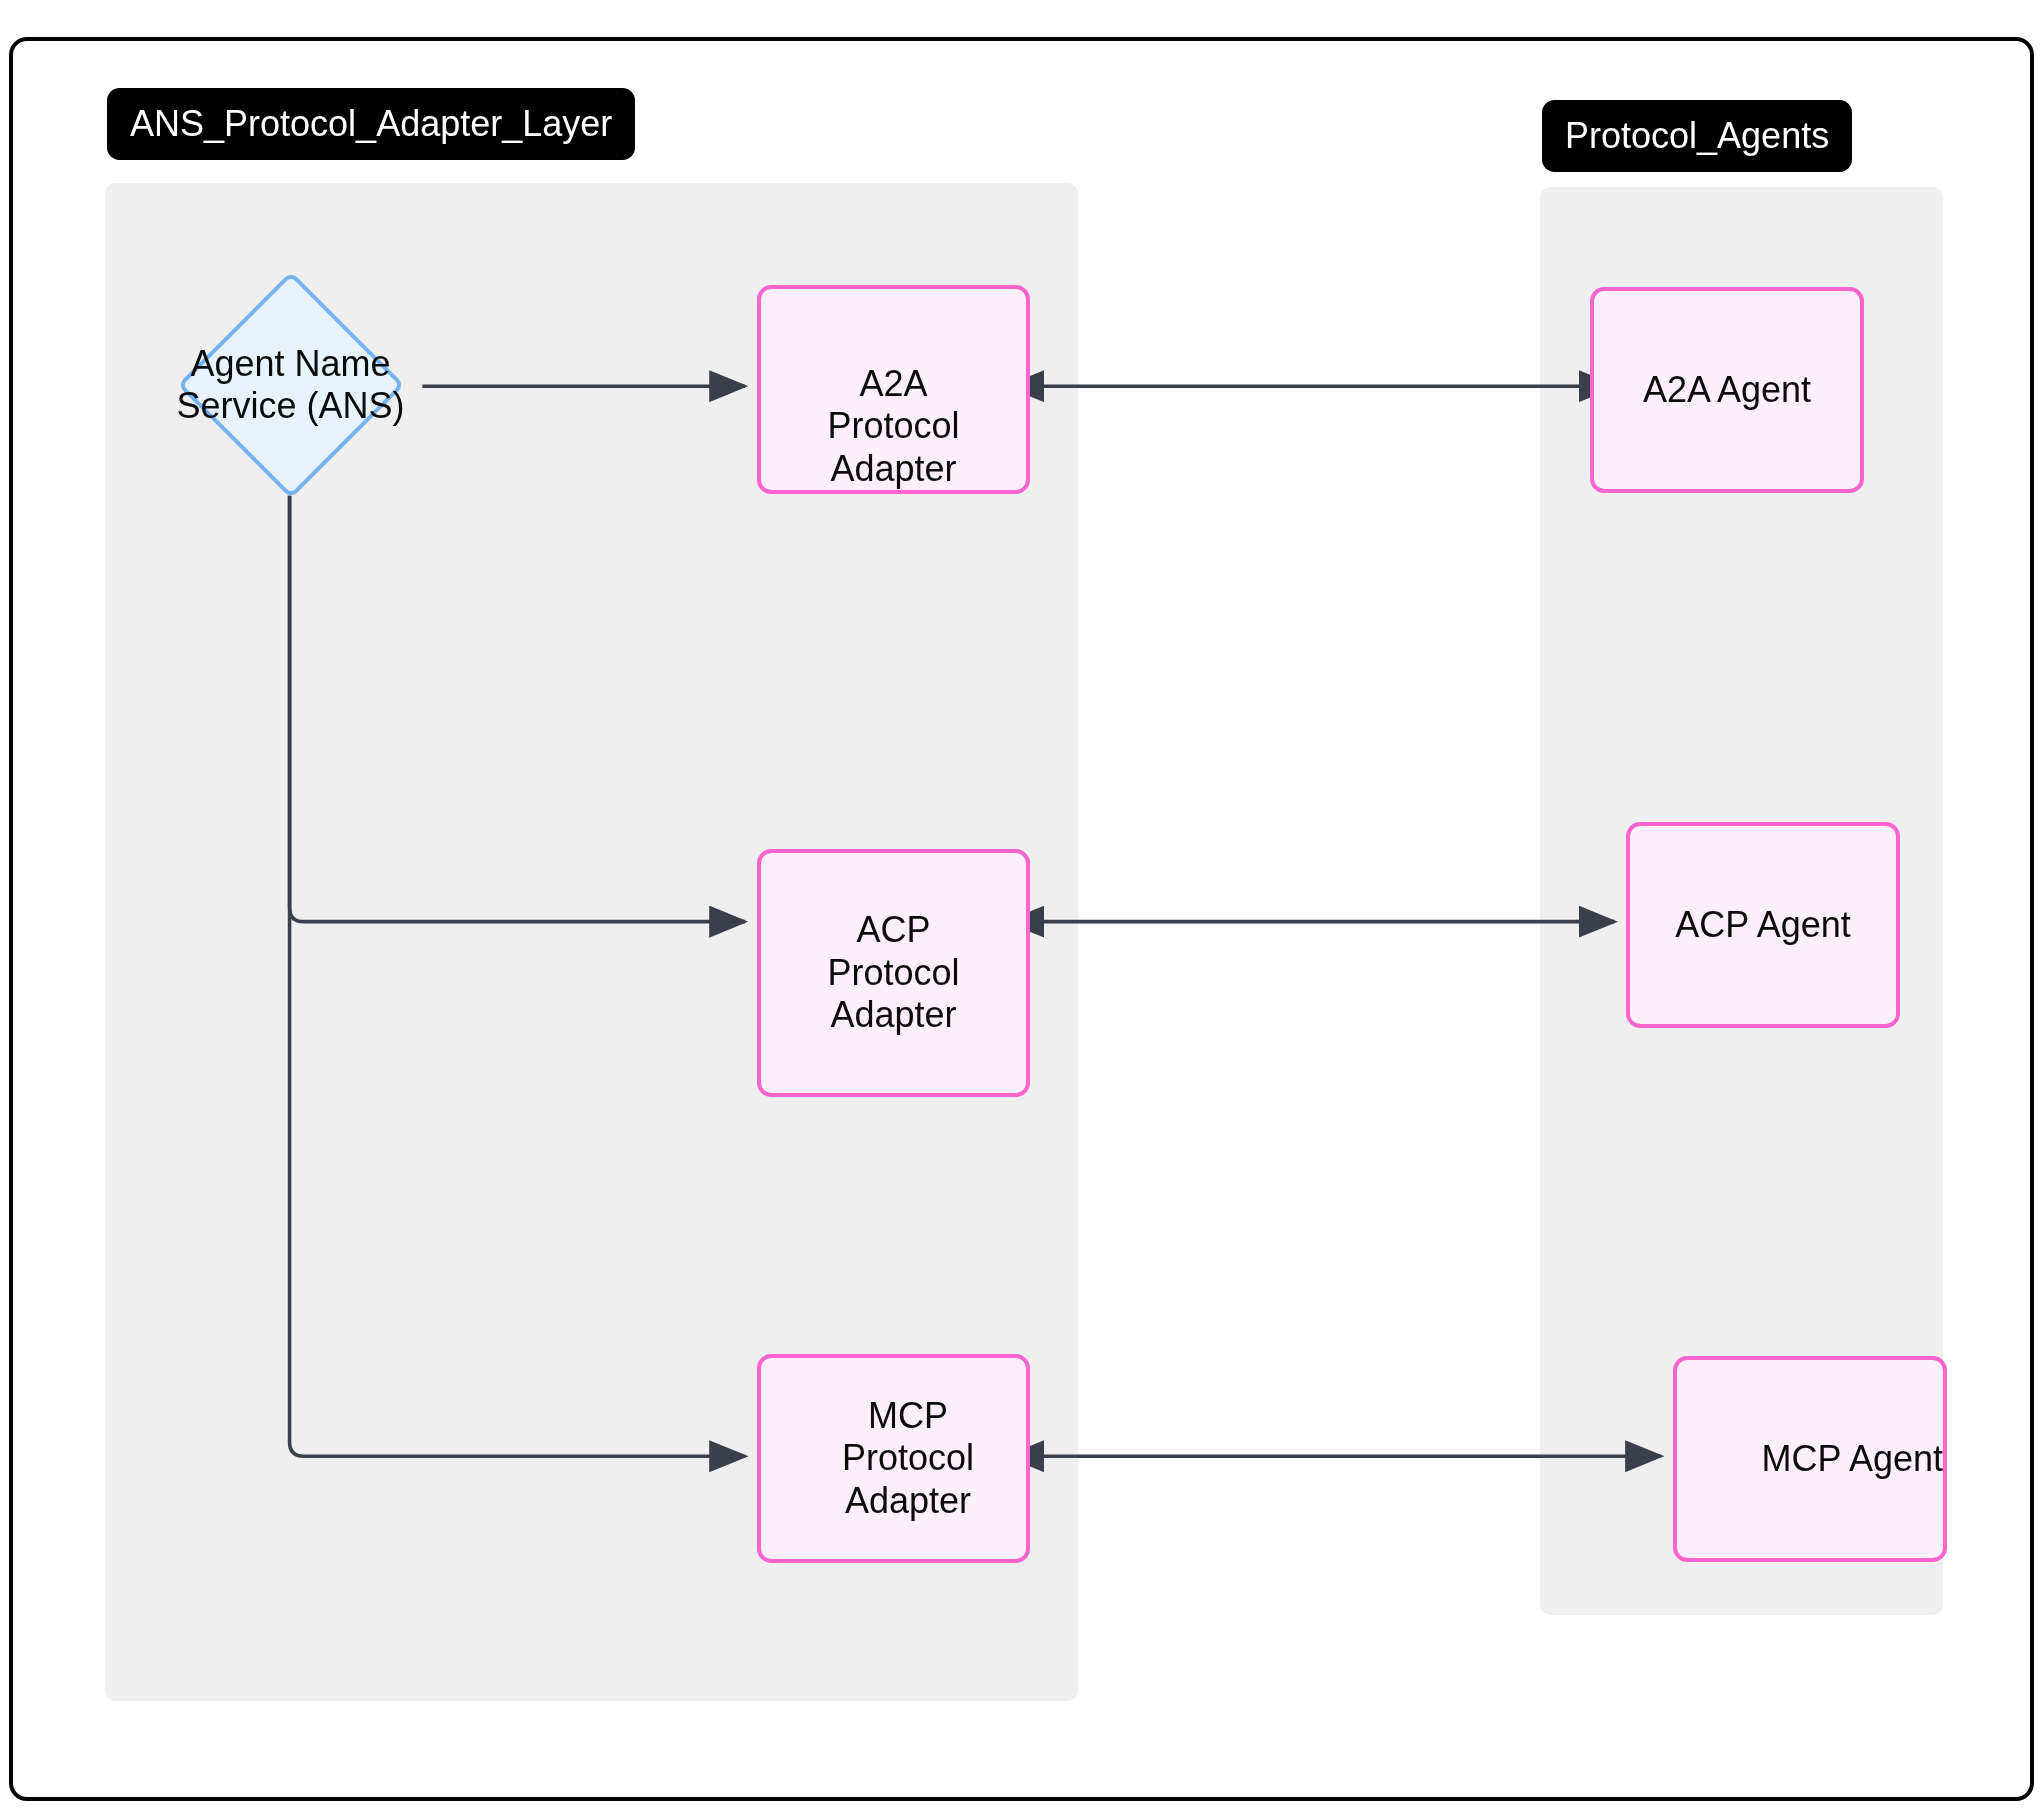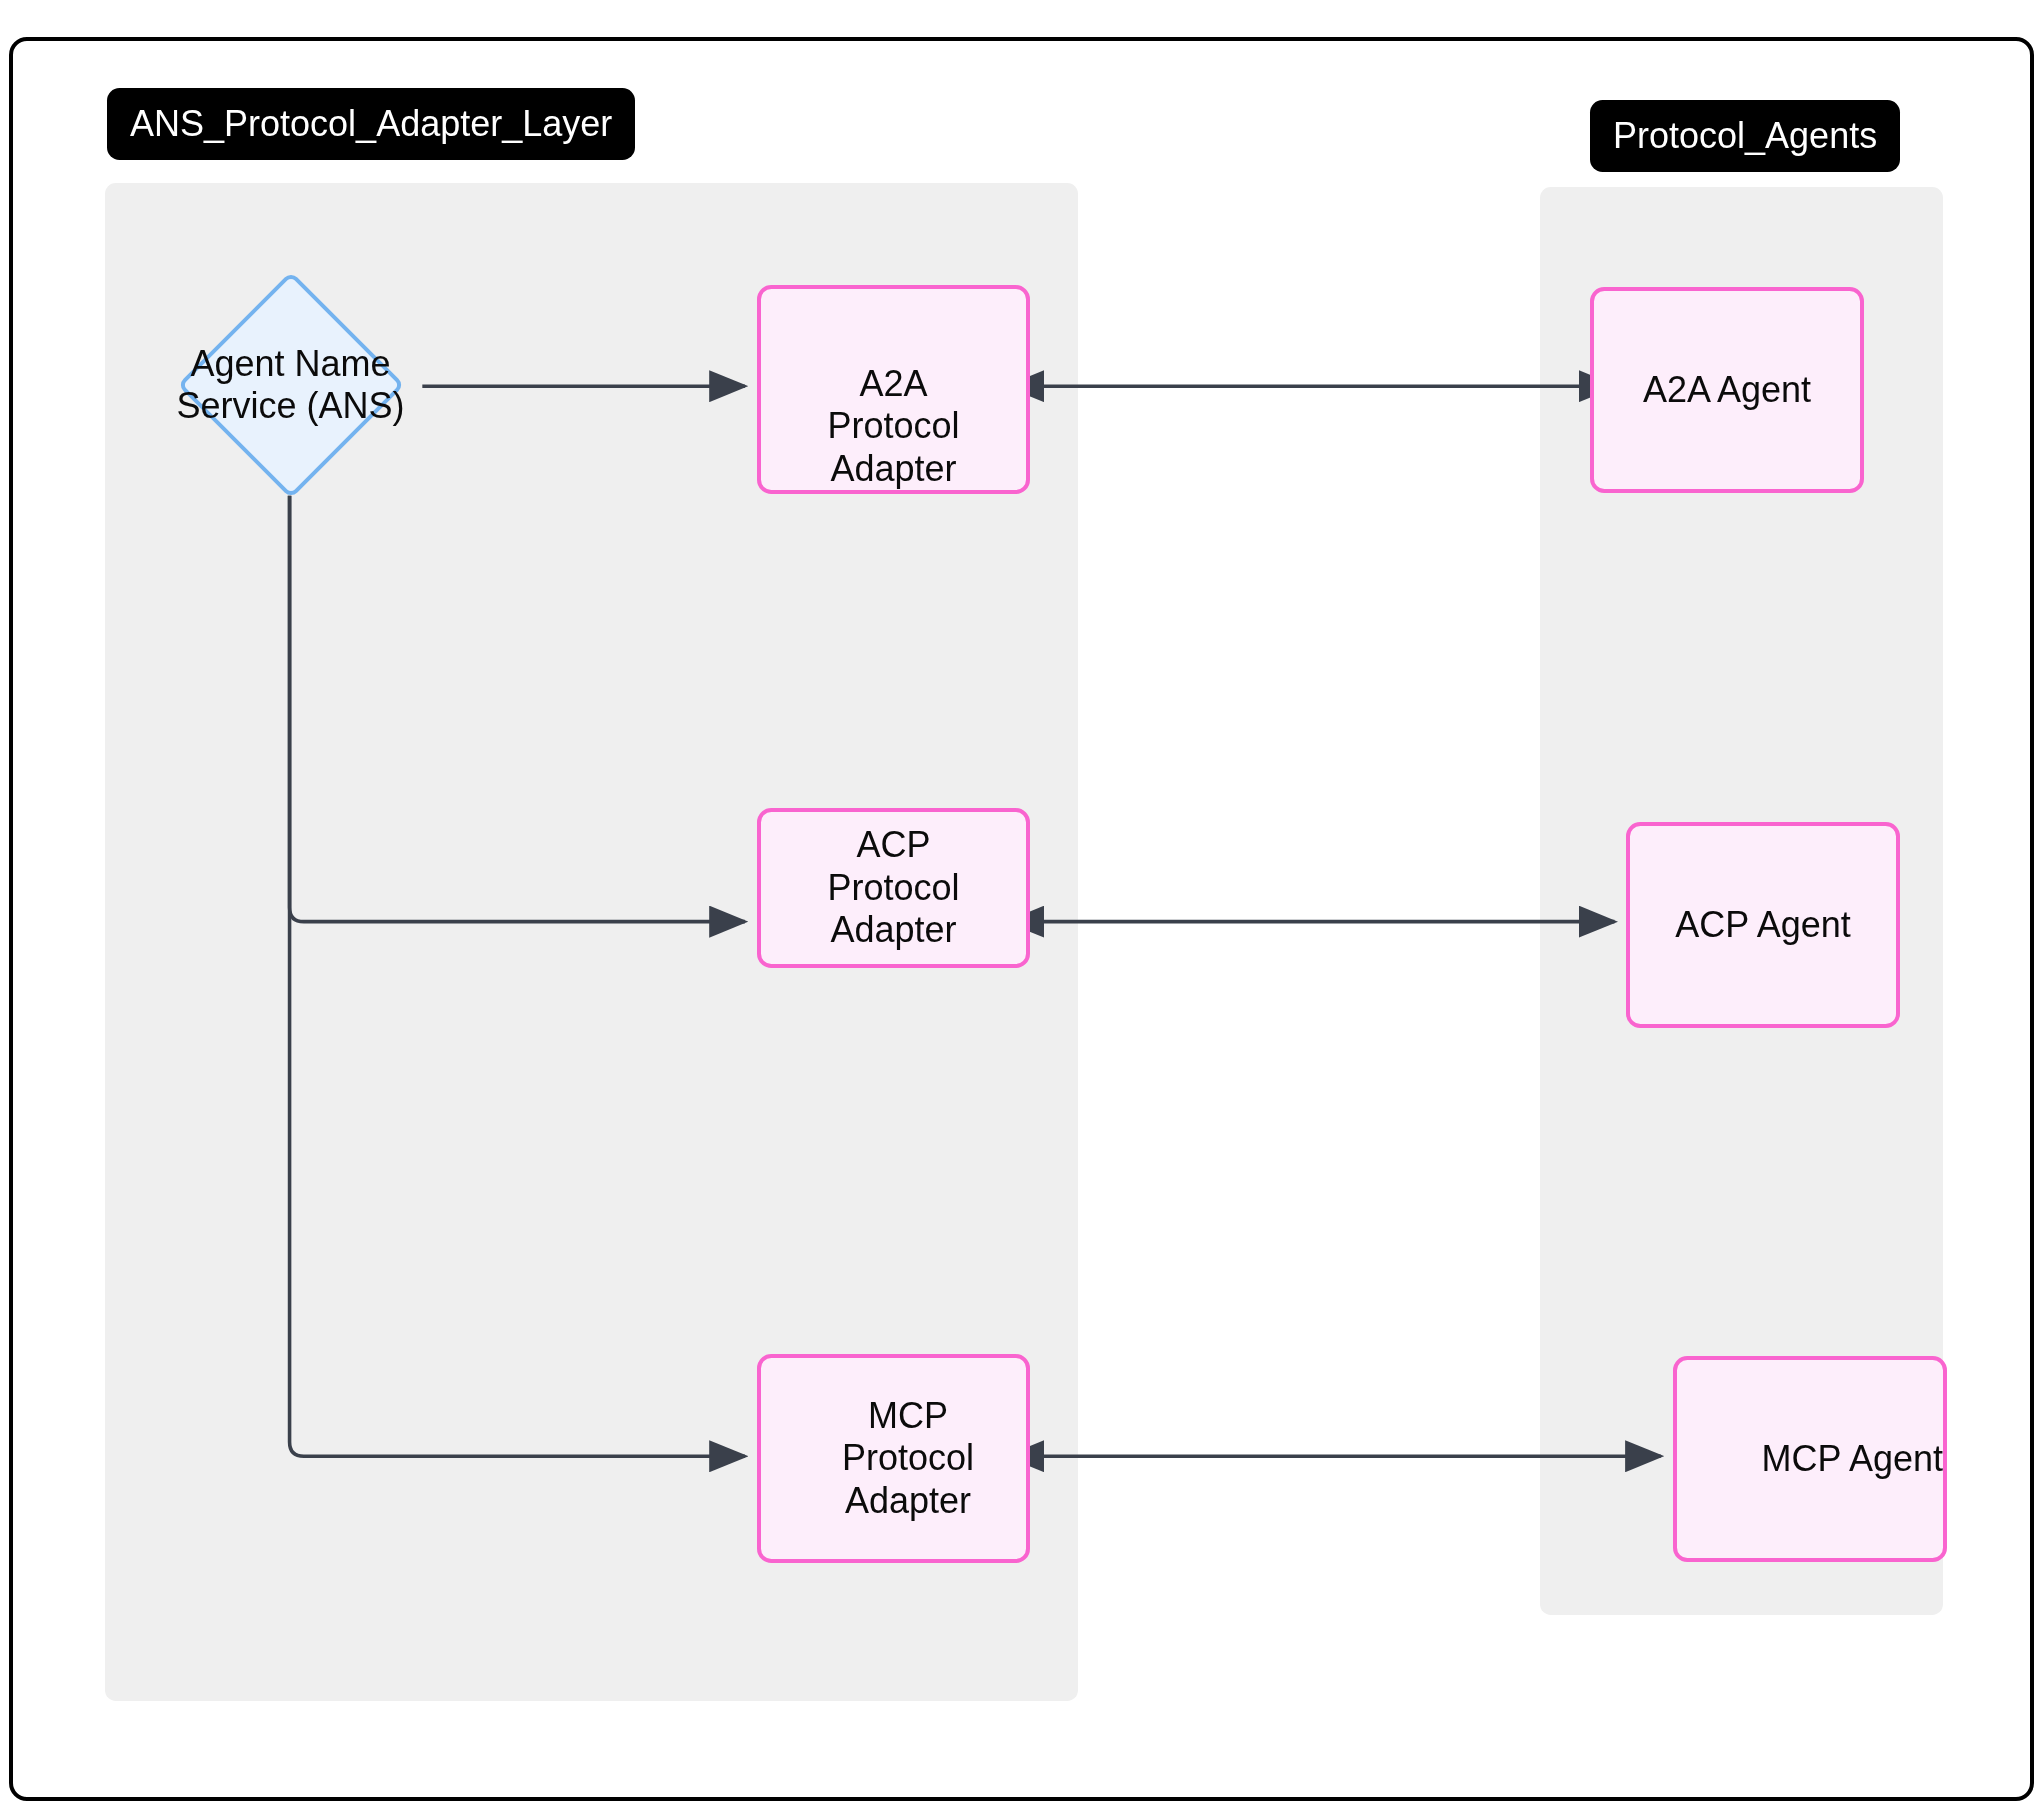--- a/index.html
+++ b/index.html
@@ -16,21 +16,21 @@
   }
   #panel-ans{left:105px;top:183px;width:973px;height:1518px;}
   #panel-agents{left:1540px;top:187px;width:403px;height:1428px;}
 
   .subgraph-label{
     position:absolute;background:#000;color:#fff;border-radius:12.5px;
     font-size:36px;line-height:1;padding:18px 23px;white-space:nowrap;
     font-family:"Liberation Sans",sans-serif;
   }
   #label-ans{left:107px;top:88px;}
-  #label-agents{left:1542px;top:100px;margin-left:48px;}
+  #label-agents{left:1542px;top:100px;}
 
   
   .node{position:absolute;box-sizing:border-box;display:flex;align-items:center;
     justify-content:center;text-align:center;color:#0b0b0b;font-size:36px;line-height:1.18;}
 
   .node-pink{
     background:#fdeefb;border:4.5px solid #f964cf;border-radius:14.3px;
   }
 
   #node-ans{
@@ -38,21 +38,21 @@
     background:transparent;border:none;align-items:center;
   }
   #node-ans .diamond{
     position:absolute;left:50%;top:50%;width:153px;height:153px;
     transform:translate(-50%,-50%) rotate(45deg);
     background:#e8f2fd;border:4.5px solid #74b3ef;border-radius:9px;
   }
   #node-ans .dlabel{position:relative;z-index:2;white-space:nowrap;}
 
   #node-a2a-adapter{left:757px;top:285px;width:273px;height:209px;align-items:flex-end;}
-  #node-acp-adapter{left:757px;top:808px;width:273px;height:160px;}
+  #node-acp-adapter{left:757px;top:849px;width:273px;height:248px;}
   #node-mcp-adapter{left:757px;top:1354px;width:273px;height:209px;padding-left:29px;}
 
   #node-a2a-agent{left:1590px;top:287px;width:274px;height:206px;}
   #node-acp-agent{left:1626px;top:822px;width:274px;height:206px;}
   #node-mcp-agent{left:1673px;top:1356px;width:274px;height:206px;justify-content:flex-end;}
 
   .edge-layer{position:absolute;left:0;top:0;width:2043px;height:1813px;pointer-events:none;}
 </style>
 </head>
 <body>

